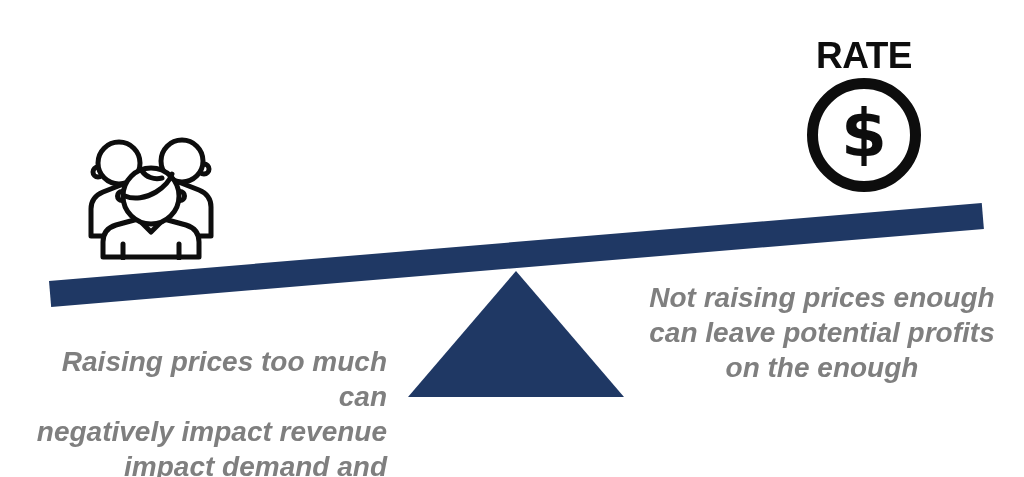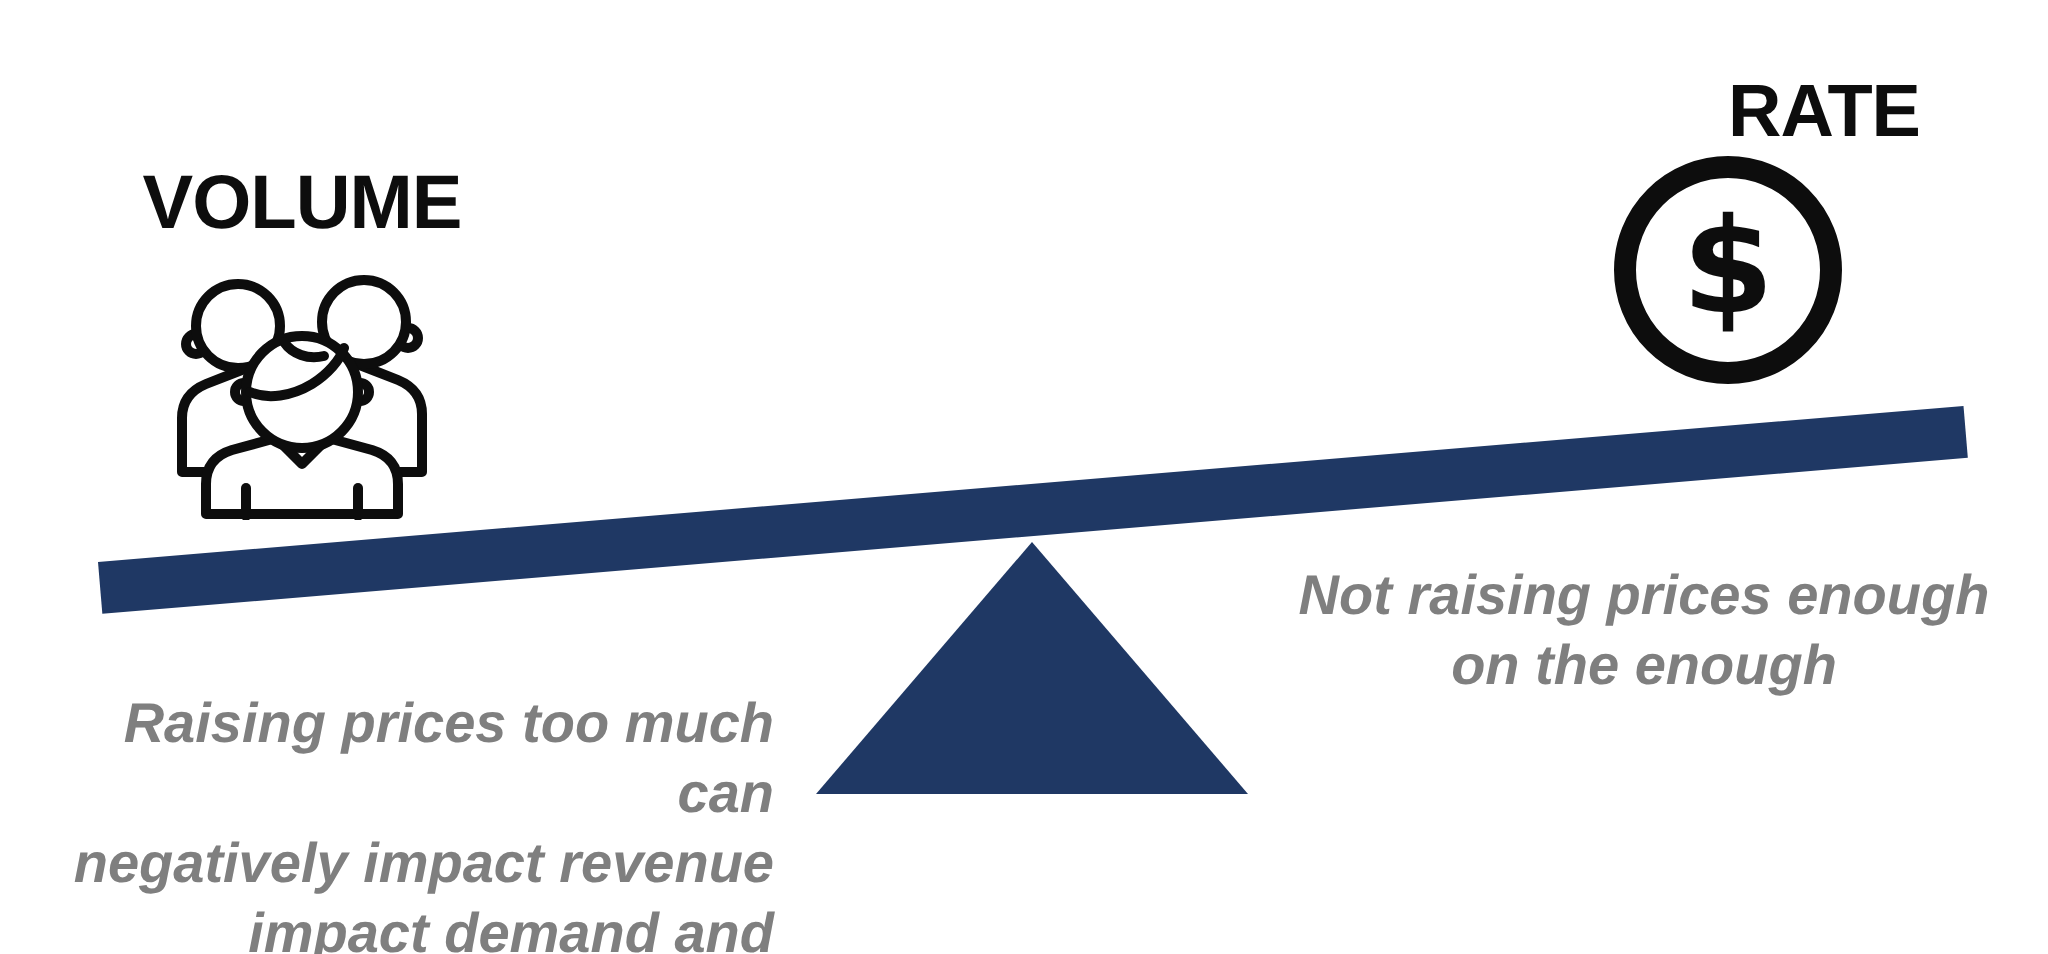--- a/index.html
+++ b/index.html
@@ -23,21 +23,21 @@
     position: absolute;
     text-align: center;
     font-weight: 700;
     font-size: 38px;
     line-height: 1.1;
     letter-spacing: -0.5px;
     color: var(--ink);
     font-family: "Liberation Sans", sans-serif;
   }
   .volume-label { left: 31px; top: 82px; width: 240px; }
-  .rate-label   { left: 720px; top: 36px; width: 240px; font-size: 37px; text-align: right; }
+  .rate-label   { left: 744px; top: 36px; width: 240px; font-size: 37px; }
 
   .people-icon-wrap {
     position: absolute;
     left: 86px; top: 132px;
     width: 130px; height: 128px;
     color: var(--ink);
   }
   .dollar-icon {
     position: absolute;
     left: 807px; top: 78px;
@@ -82,21 +82,20 @@
     font-family: "Liberation Sans", sans-serif;
   }
   .caption-left  { left: 27px;  top: 344px; width: 360px; text-align: right; }
   .caption-right { left: 642px; top: 280px; width: 360px; }
 </style>
 </head>
 <body>
 
 <div class="canvas">
 
-  <div class="side-label volume-label">VOLUME</div>
 
   <div class="people-icon-wrap">
     <svg width="130" height="128" viewBox="0 0 130 128" fill="none" stroke="currentColor" stroke-width="5" stroke-linecap="round" stroke-linejoin="round">
 
       <circle cx="12" cy="40" r="5" fill="#fff"></circle>
 
       <circle cx="118" cy="37" r="5" fill="#fff"></circle>
 
       <path d="M5,104 L5,77 Q5,65 17,60 L40,51 L55,70 L55,104 Z" fill="#fff"></path>
 
@@ -127,19 +126,20 @@
   </div>
 
   <div class="side-label rate-label">RATE</div>
 
   <div class="dollar-icon">
     <span>$</span>
   </div>
 
   <div class="caption caption-right">
     <div>Not raising prices enough</div>
+    <div>can leave potential profits</div>
     <div>on the enough</div>
   </div>
 
   <div class="beam"></div>
   <div class="fulcrum"></div>
 
 </div>
 
 </body></html>

